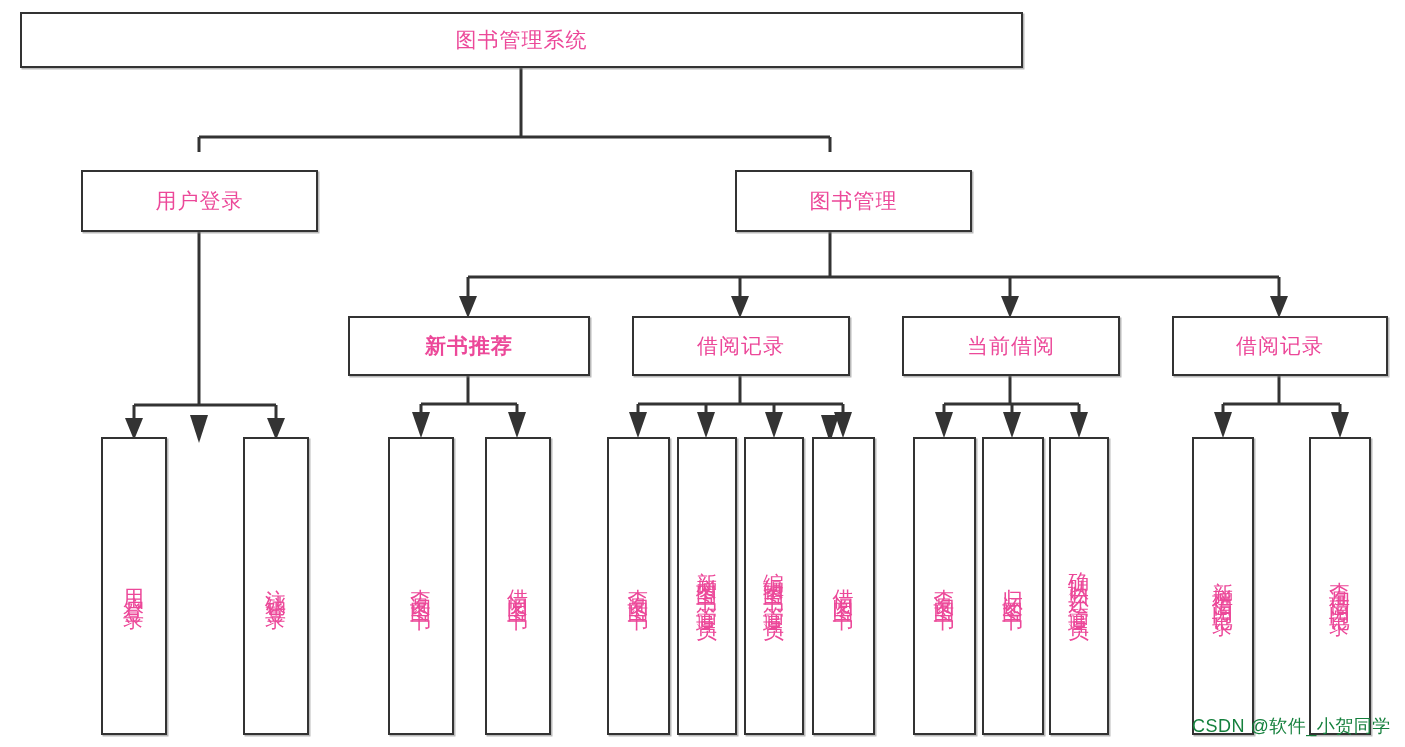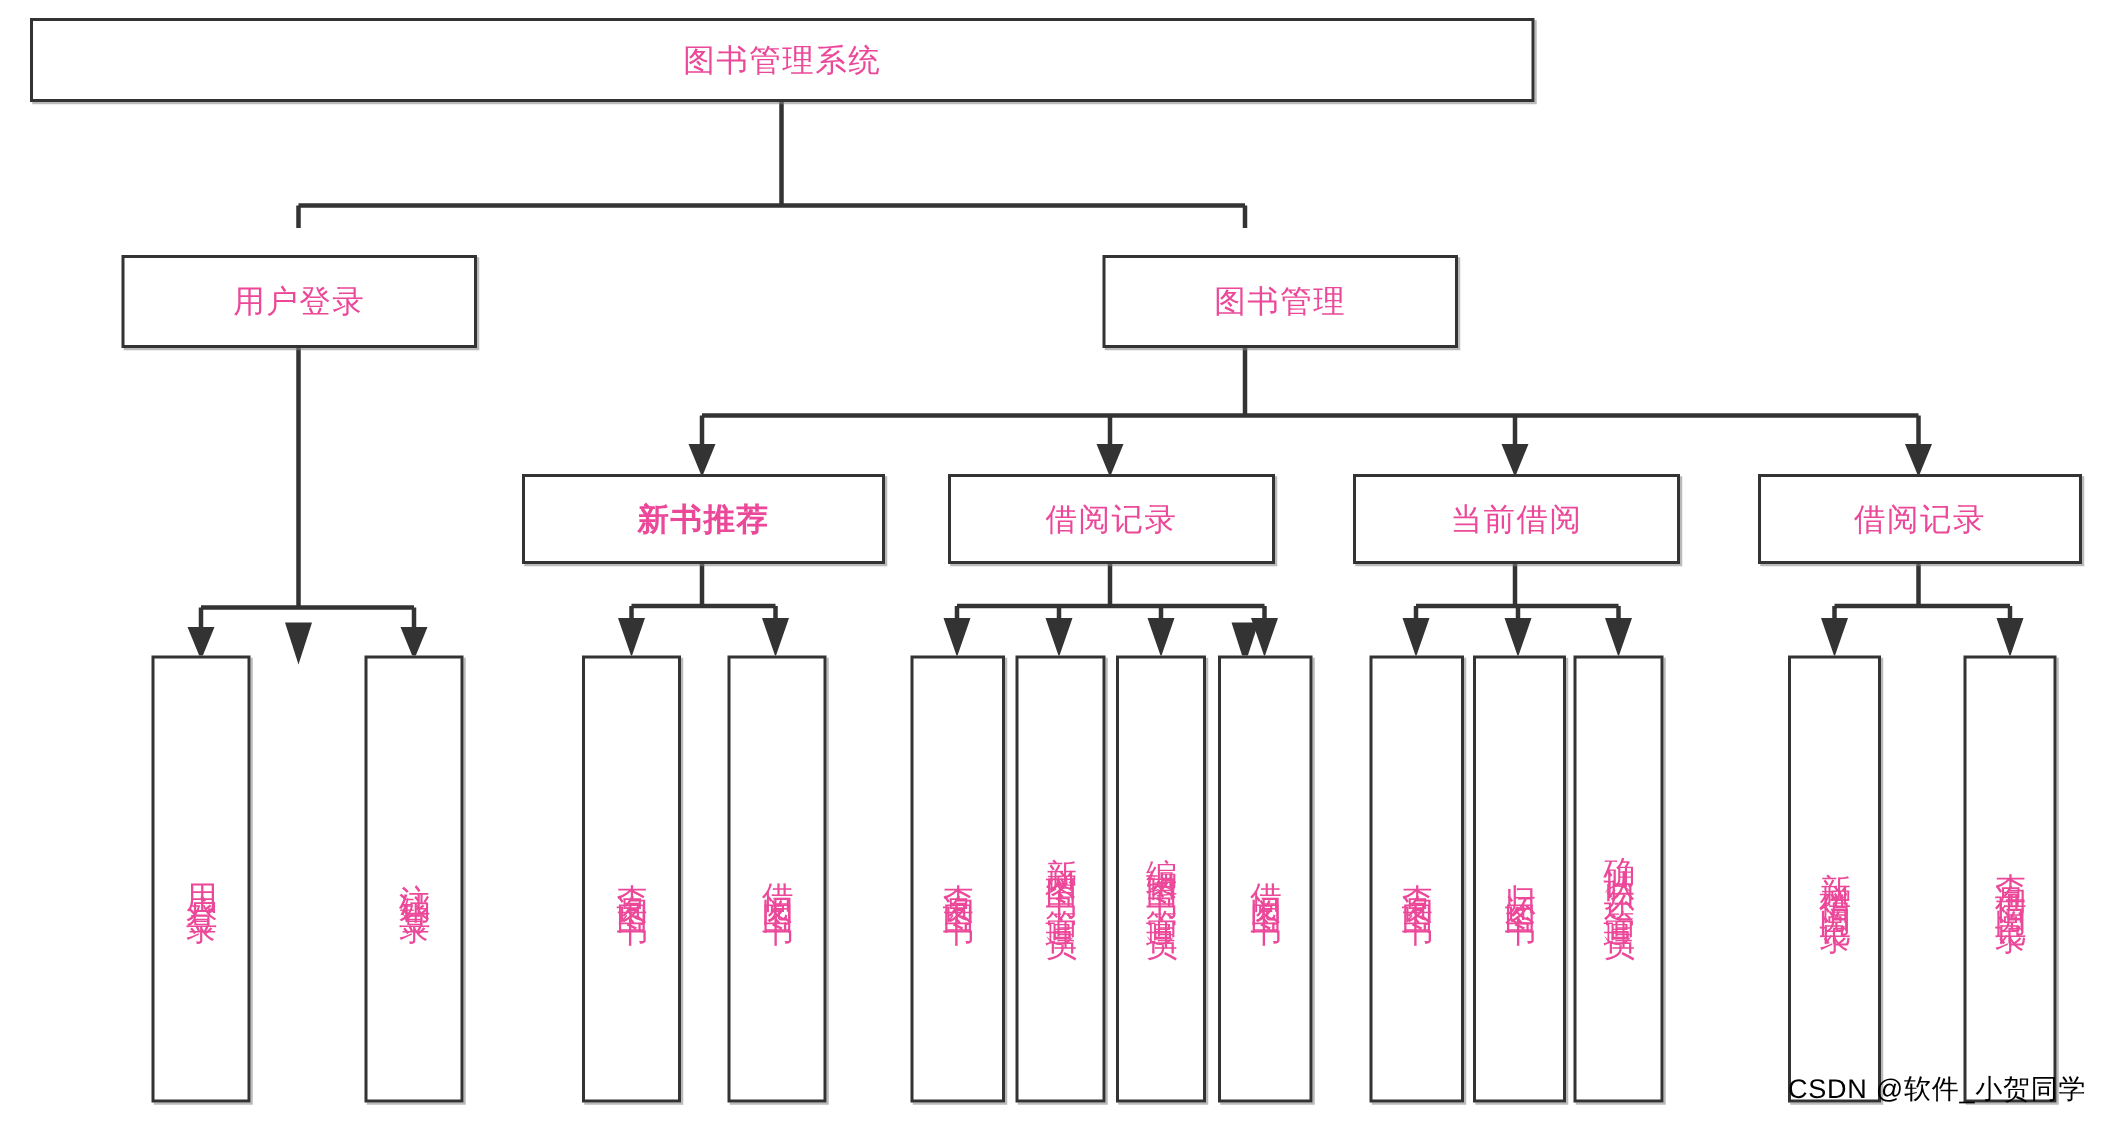--- a/index.html
+++ b/index.html
@@ -58,21 +58,21 @@
   }
   .node .hlabel {
     white-space: nowrap;
     display: block;
   }
   .watermark {
     position: absolute;
     left: 1192px;
     top: 714px;
     font-size: 18px;
-    color: #000000;
+    color: #15803d;
     white-space: nowrap;
     letter-spacing: 0.5px;
     font-family: "Liberation Sans", "DejaVu Sans", sans-serif;
   }
 </style>
 </head>
 <body>
 
 <div id="diagram">
 

